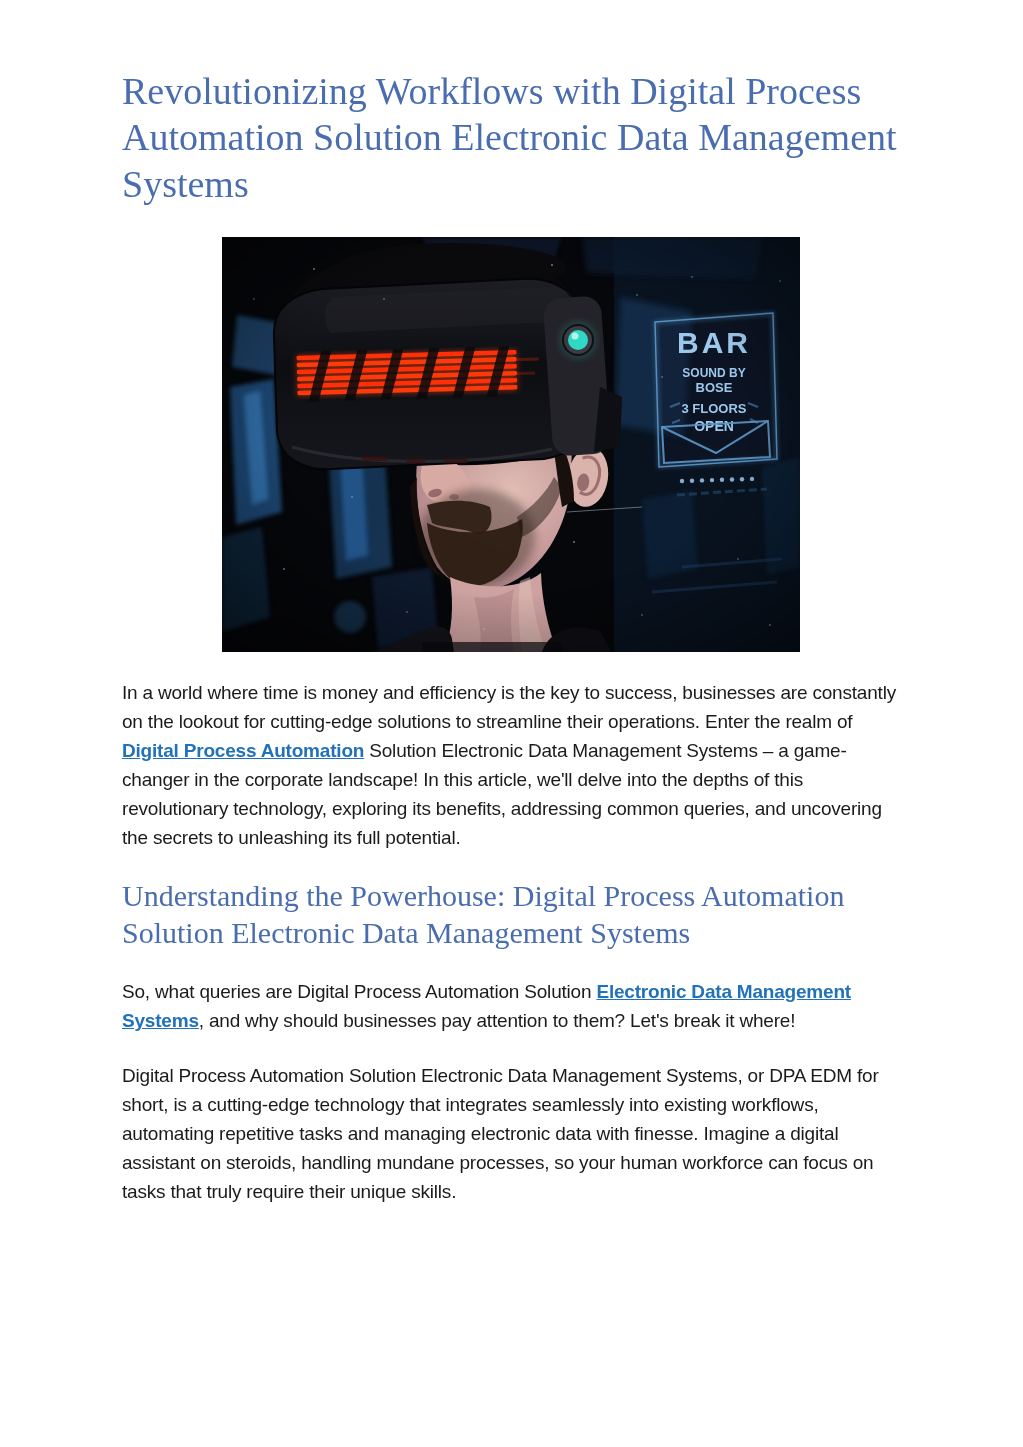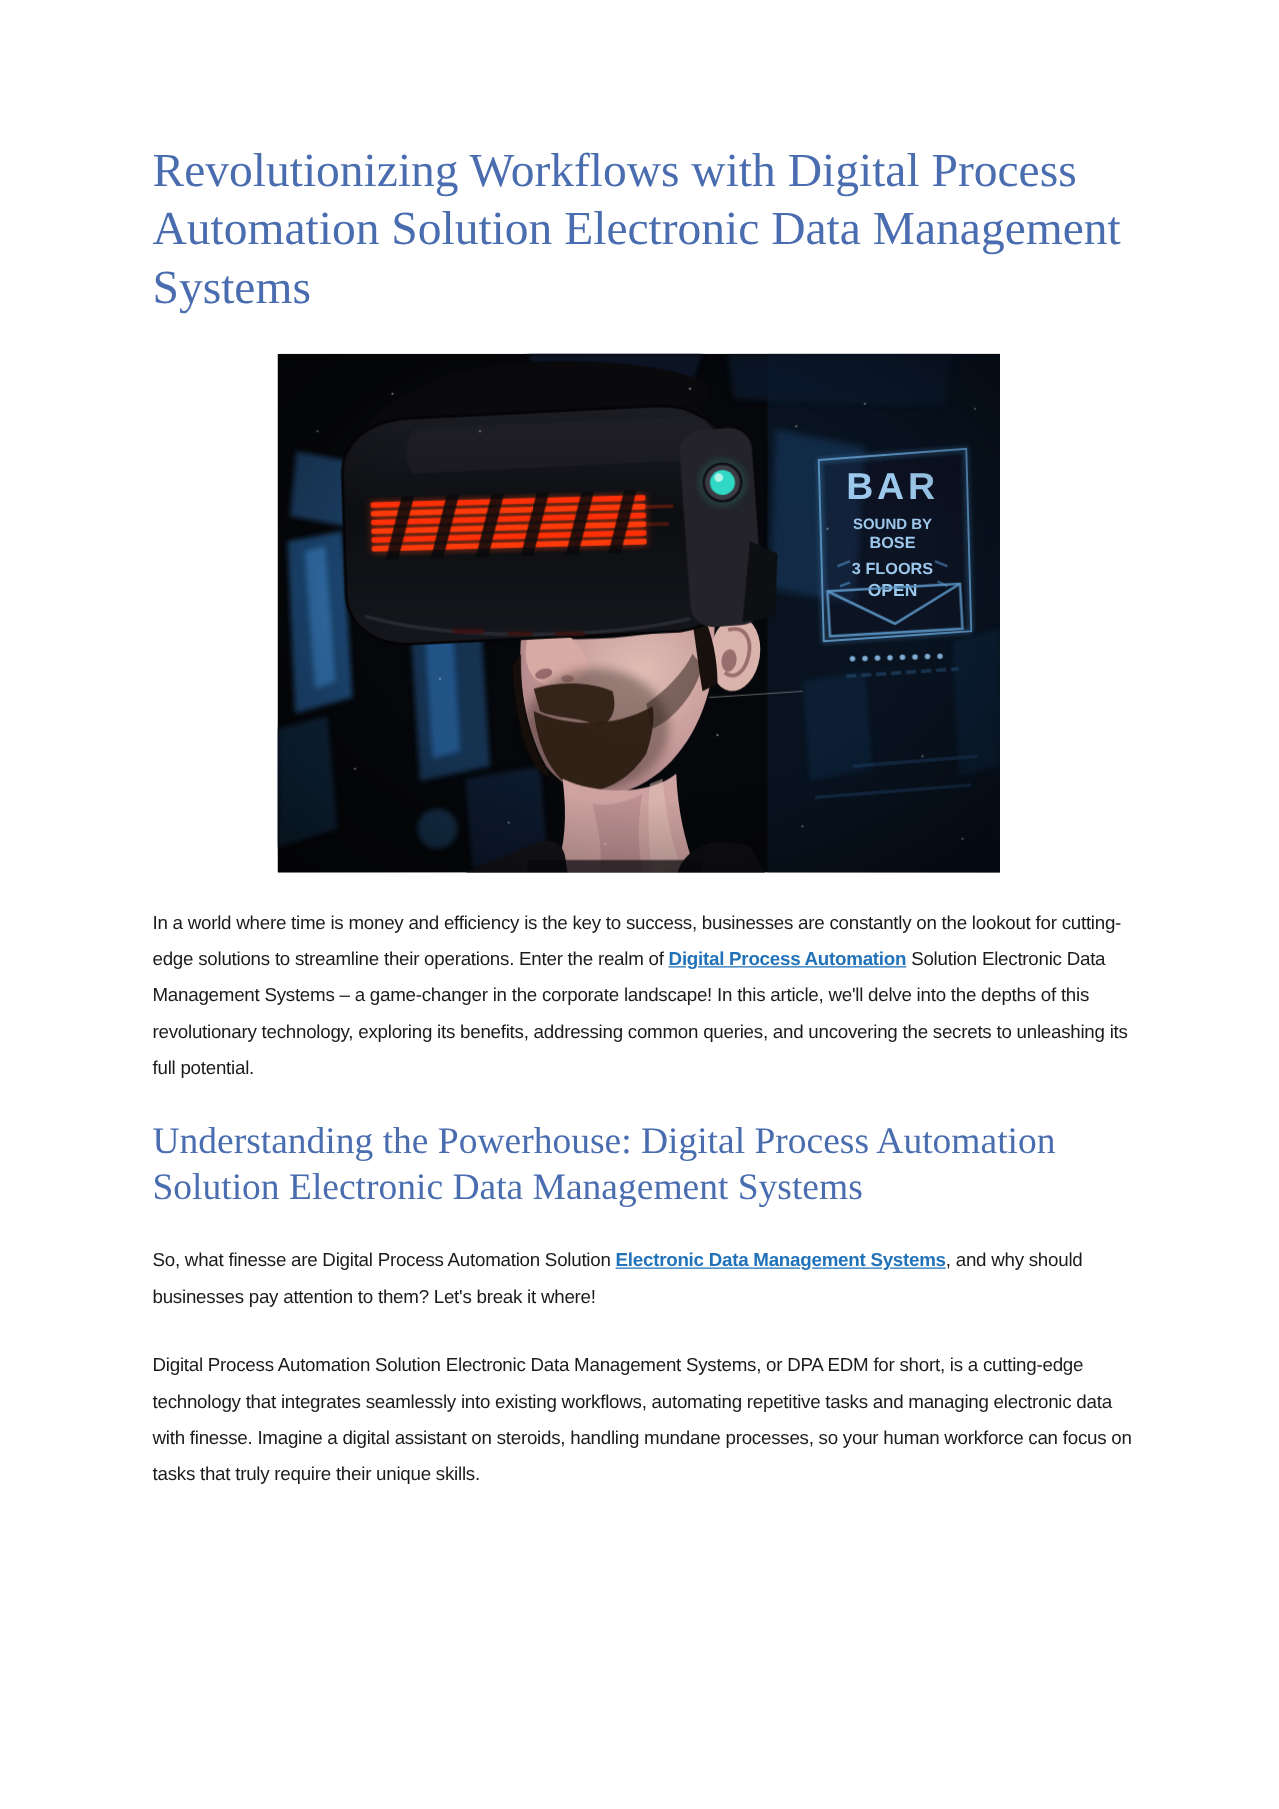--- a/index.html
+++ b/index.html
@@ -8,39 +8,39 @@
     --body-text:#1b1b1b;
   }
   html,body{margin:0;padding:0;}
   body{
     width:1023px;height:1447px;background:#ffffff;
     font-family:"Liberation Sans",sans-serif;color:var(--body-text);
     overflow:hidden;
   }
   .doc{
     width:790px;
-    padding:114px 112px 0 122px;
+    padding:68px 112px 0 122px;
     box-sizing:content-box;
   }
   h1.article-title{
     font-family:"Liberation Serif",serif;
     font-weight:400;
     color:var(--heading);
     font-size:38px;
     line-height:1.22;
     margin:0;
   }
   figure.hero{
     margin:30px 0 0 100px;
     width:578px;height:415px;
     padding:0;
   }
   figure.hero svg{display:block;}
   p.body-par{
-    font-size:15px;
+    font-size:19px;
     line-height:29px;
     letter-spacing:-0.2px;
     margin:26px 0 0 0;
   }
   p.body-par a.inline-link{
     color:var(--link);
     font-weight:700;
     text-decoration:underline;
     cursor:pointer;
   }
@@ -249,18 +249,18 @@
       </g>
 
       <rect width="578" height="415" fill="url(#vign)"></rect>
     </svg>
   </figure>
 
   <p class="body-par"><span>In a world where time is money and efficiency is the key to success, businesses are constantly on the lookout for cutting-edge solutions to streamline their operations. Enter the realm of </span><a class="inline-link" href="#">Digital Process Automation</a><span> Solution Electronic Data Management Systems – a game-changer in the corporate landscape! In this article, we'll delve into the depths of this revolutionary technology, exploring its benefits, addressing common queries, and uncovering the secrets to unleashing its full potential.</span></p>
 
   <h2 class="section-heading">Understanding the Powerhouse: Digital Process Automation Solution Electronic Data Management Systems</h2>
 
-  <p class="body-par"><span>So, what finesse are Digital Process Automation Solution </span><a class="inline-link" href="#">Electronic Data Management Systems</a><span>, and why should businesses pay attention to them? Let's break it where!</span></p>
+  <p class="body-par"><span>So, what queries are Digital Process Automation Solution </span><a class="inline-link" href="#">Electronic Data Management Systems</a><span>, and why should businesses pay attention to them? Let's break it where!</span></p>
 
 
   <p class="body-par">Digital Process Automation Solution Electronic Data Management Systems, or DPA EDM for short, is a cutting-edge technology that integrates seamlessly into existing workflows, automating repetitive tasks and managing electronic data with finesse. Imagine a digital assistant on steroids, handling mundane processes, so your human workforce can focus on tasks that truly require their unique skills.</p>
 
 </div>
 
 </body></html>

